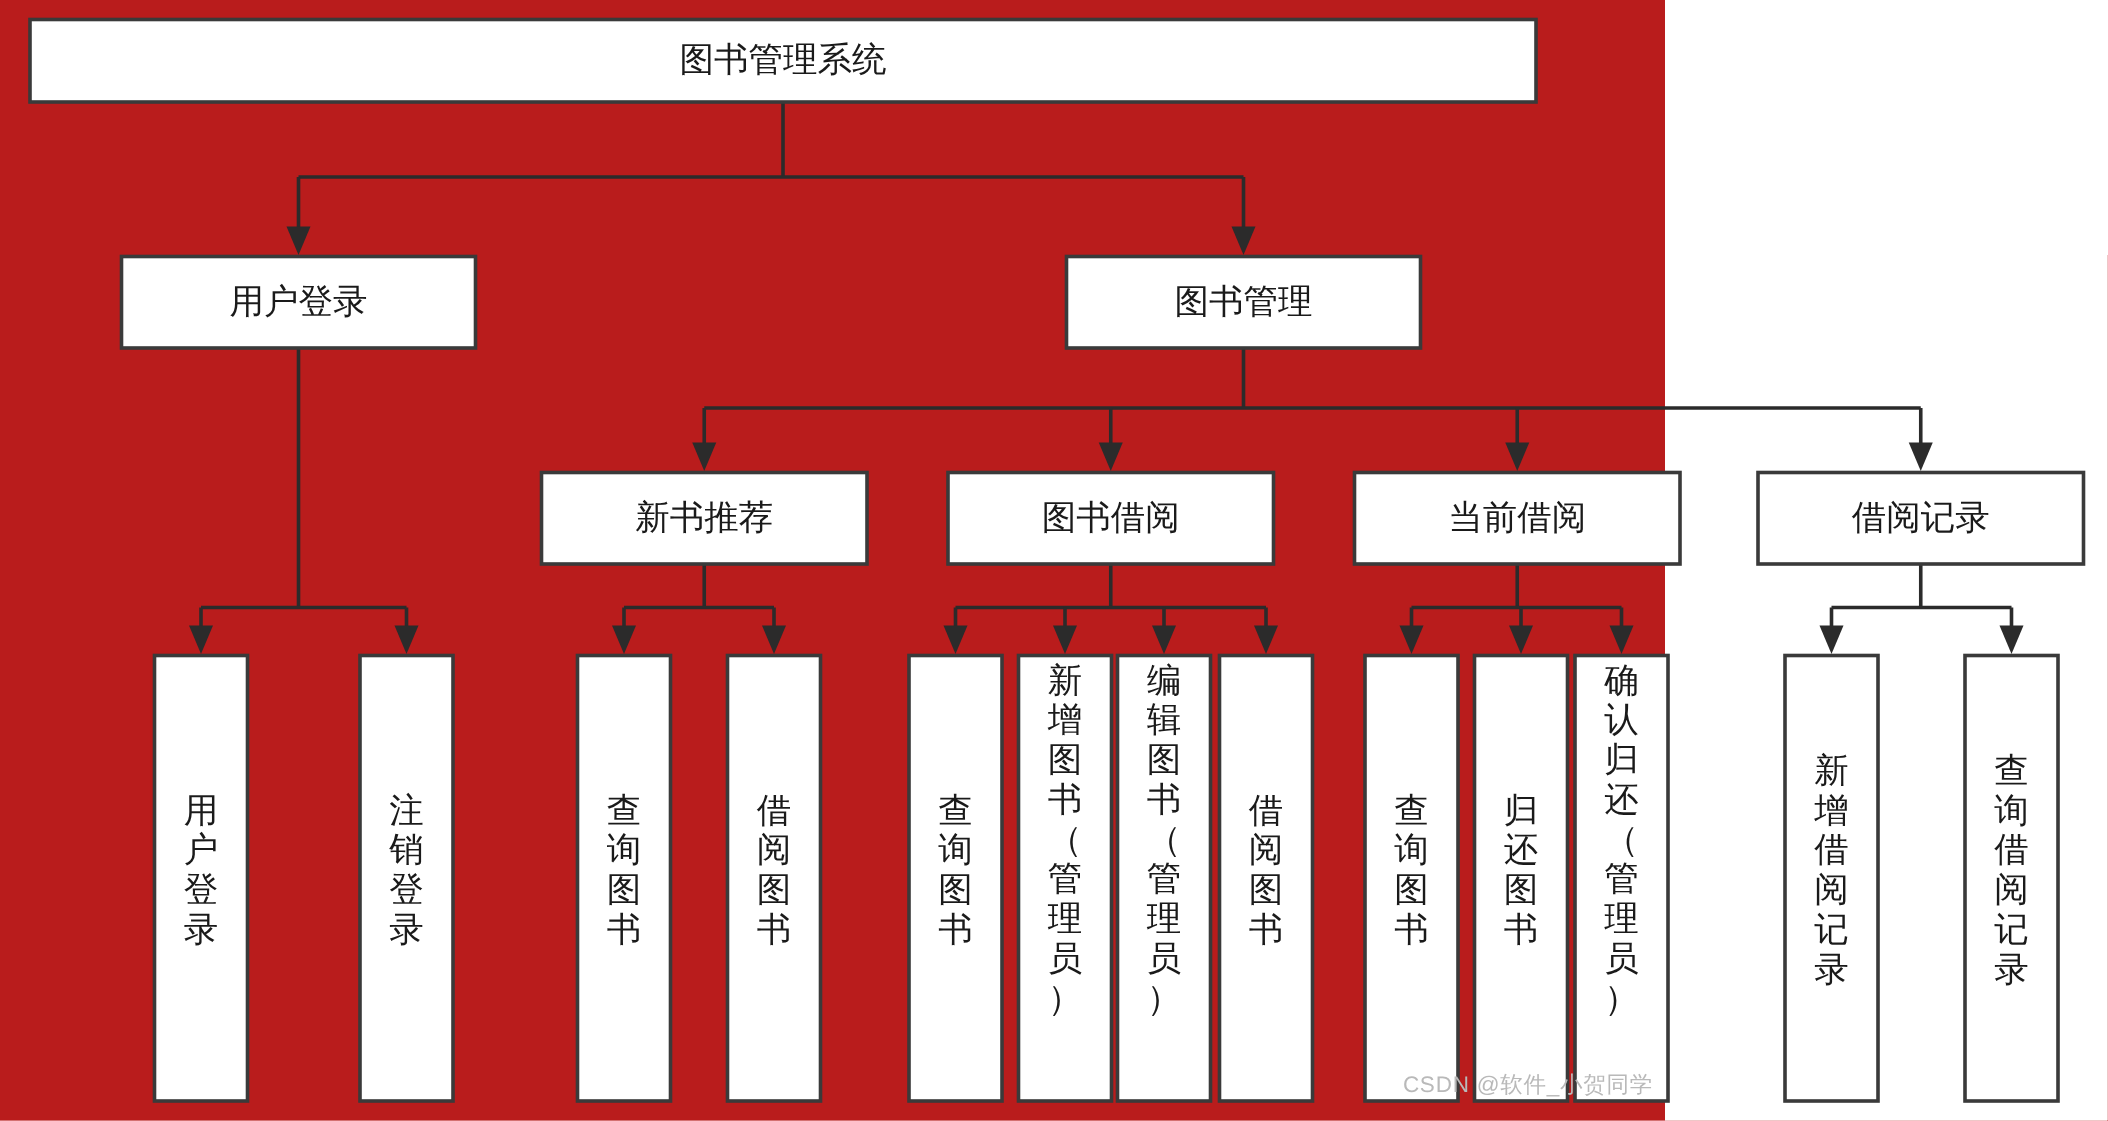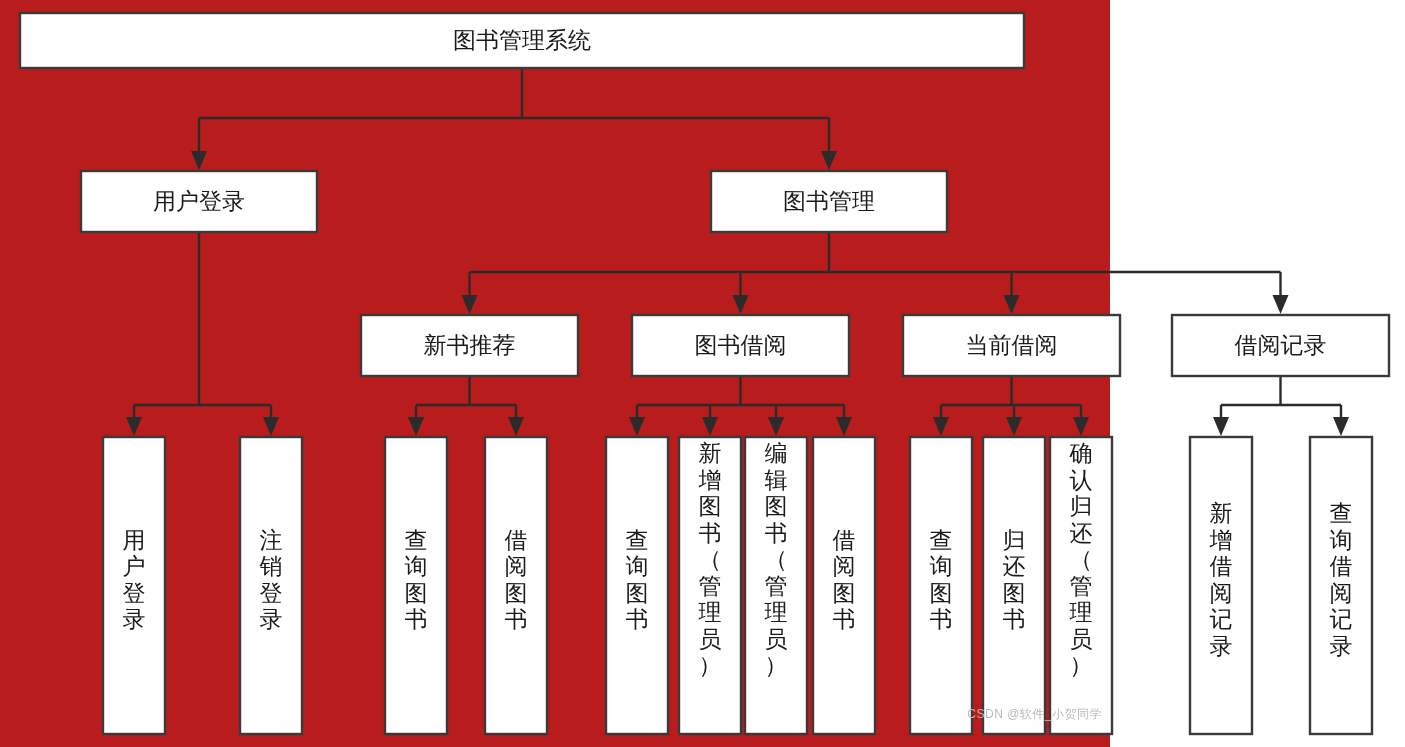--- a/index.html
+++ b/index.html
@@ -51,23 +51,23 @@
     dominant-baseline: middle;
   }
   .node-label-v {
     font-family: "Liberation Sans", "DejaVu Sans", sans-serif;
     font-size: 23px;
     fill: #1a1a1a;
   }
   .watermark-text {
     position: absolute;
     right: 8px;
-    bottom: 24px;
-    font-family: "Liberation Sans", "DejaVu Sans", sans-serif;
-    font-size: 12px;
+    bottom: 14px;
+    font-family: "Liberation Sans", "DejaVu Sans", sans-serif;
+    font-size: 15px;
     color: #b9b9b9;
     white-space: nowrap;
     letter-spacing: 0.5px;
     pointer-events: none;
     margin-left: 48px;
   }
 </style>
 </head>
 <body>
 

